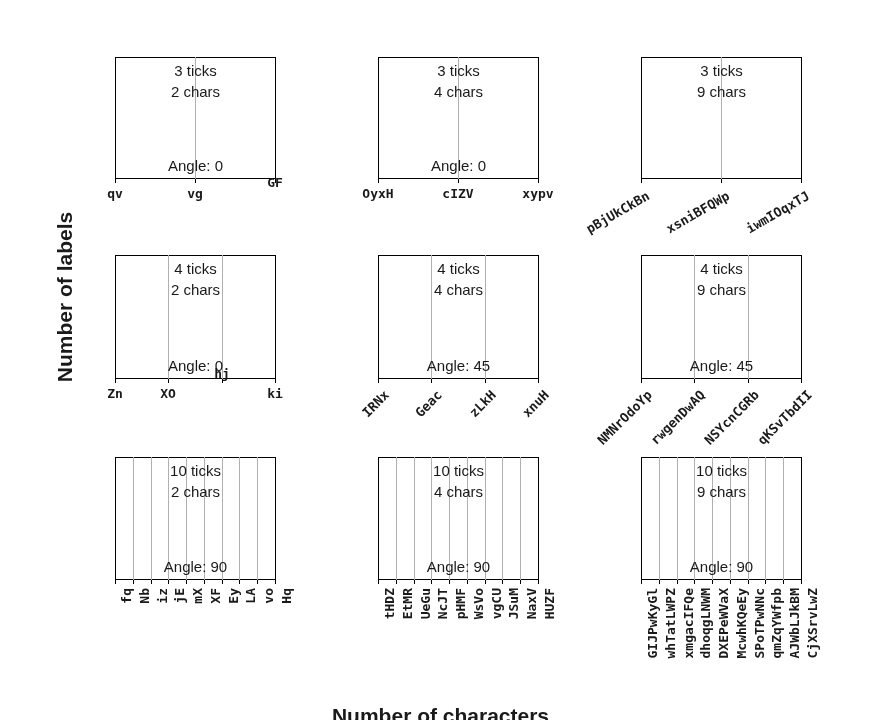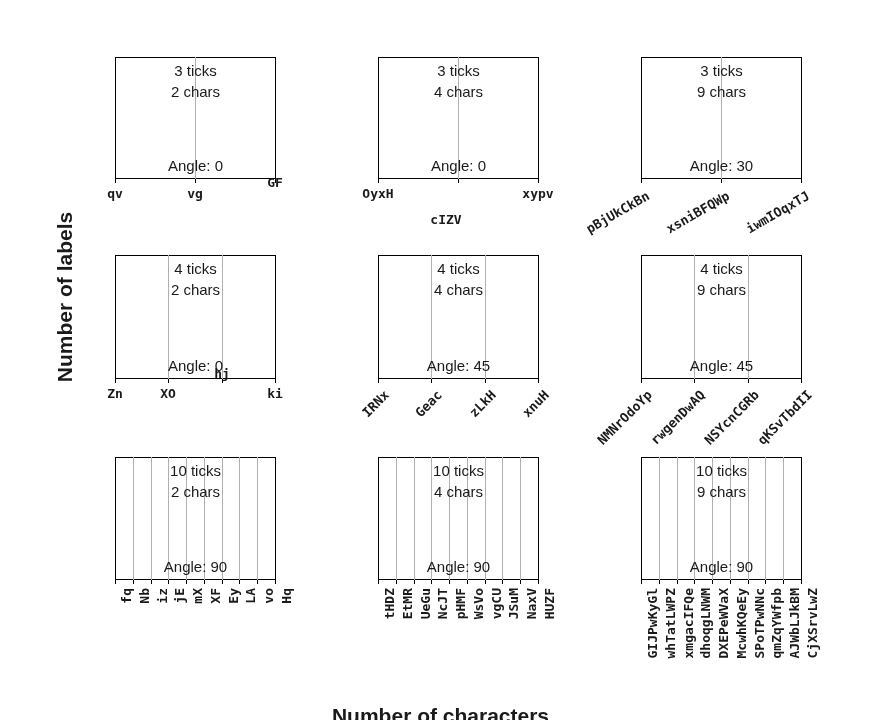--- a/index.html
+++ b/index.html
@@ -159,29 +159,28 @@
       <div class="panel" style="left: 378px; top: 57px; width: 161px; height: 122px;">
         <div class="panel-frame"></div>
         <div class="gridline" style="left: 80px;"></div>
         <div class="panel-text t-ticks">3 ticks</div>
         <div class="panel-text t-chars">4 chars</div>
         <div class="panel-text t-angle">Angle: 0</div>
       </div>
       <div class="tickmark" style="left: 378px; top: 179px;"></div>
       <div class="ticklabel rot0" style="left: 378px; top: 187px; text-align: center;">OyxH</div>
       <div class="tickmark" style="left: 458px; top: 179px;"></div>
-      <div class="ticklabel rot0" style="left: 446px; top: 187px; margin-top: 26px;">cIZV</div>
+      <div class="ticklabel rot0" style="left: 458px; top: 187px;">cIZV</div>
       <div class="tickmark" style="left: 538px; top: 179px;"></div>
       <div class="ticklabel rot0" style="left: 538px; top: 187px;">xypv</div>
       <div class="panel" style="left: 641px; top: 57px; width: 161px; height: 122px;">
         <div class="panel-frame"></div>
         <div class="gridline" style="left: 80px;"></div>
         <div class="panel-text t-ticks">3 ticks</div>
         <div class="panel-text t-chars">9 chars</div>
-        <div class="panel-text t-angle">Angle: 30</div>
       </div>
       <div class="tickmark" style="left: 641px; top: 179px;"></div>
       <div class="ticklabel rot30" style="left: 645px; top: 189px;">pBjUkCkBn</div>
       <div class="tickmark" style="left: 721px; top: 179px;"></div>
       <div class="ticklabel rot30" style="left: 725px; top: 189px;">xsniBFQWp</div>
       <div class="tickmark" style="left: 801px; top: 179px;"></div>
       <div class="ticklabel rot30" style="left: 805px; top: 189px;">iwmIOqxTJ</div>
       <div class="panel" style="left: 115px; top: 255px; width: 161px; height: 124px;">
         <div class="panel-frame"></div>
         <div class="gridline" style="left: 53px;"></div>

